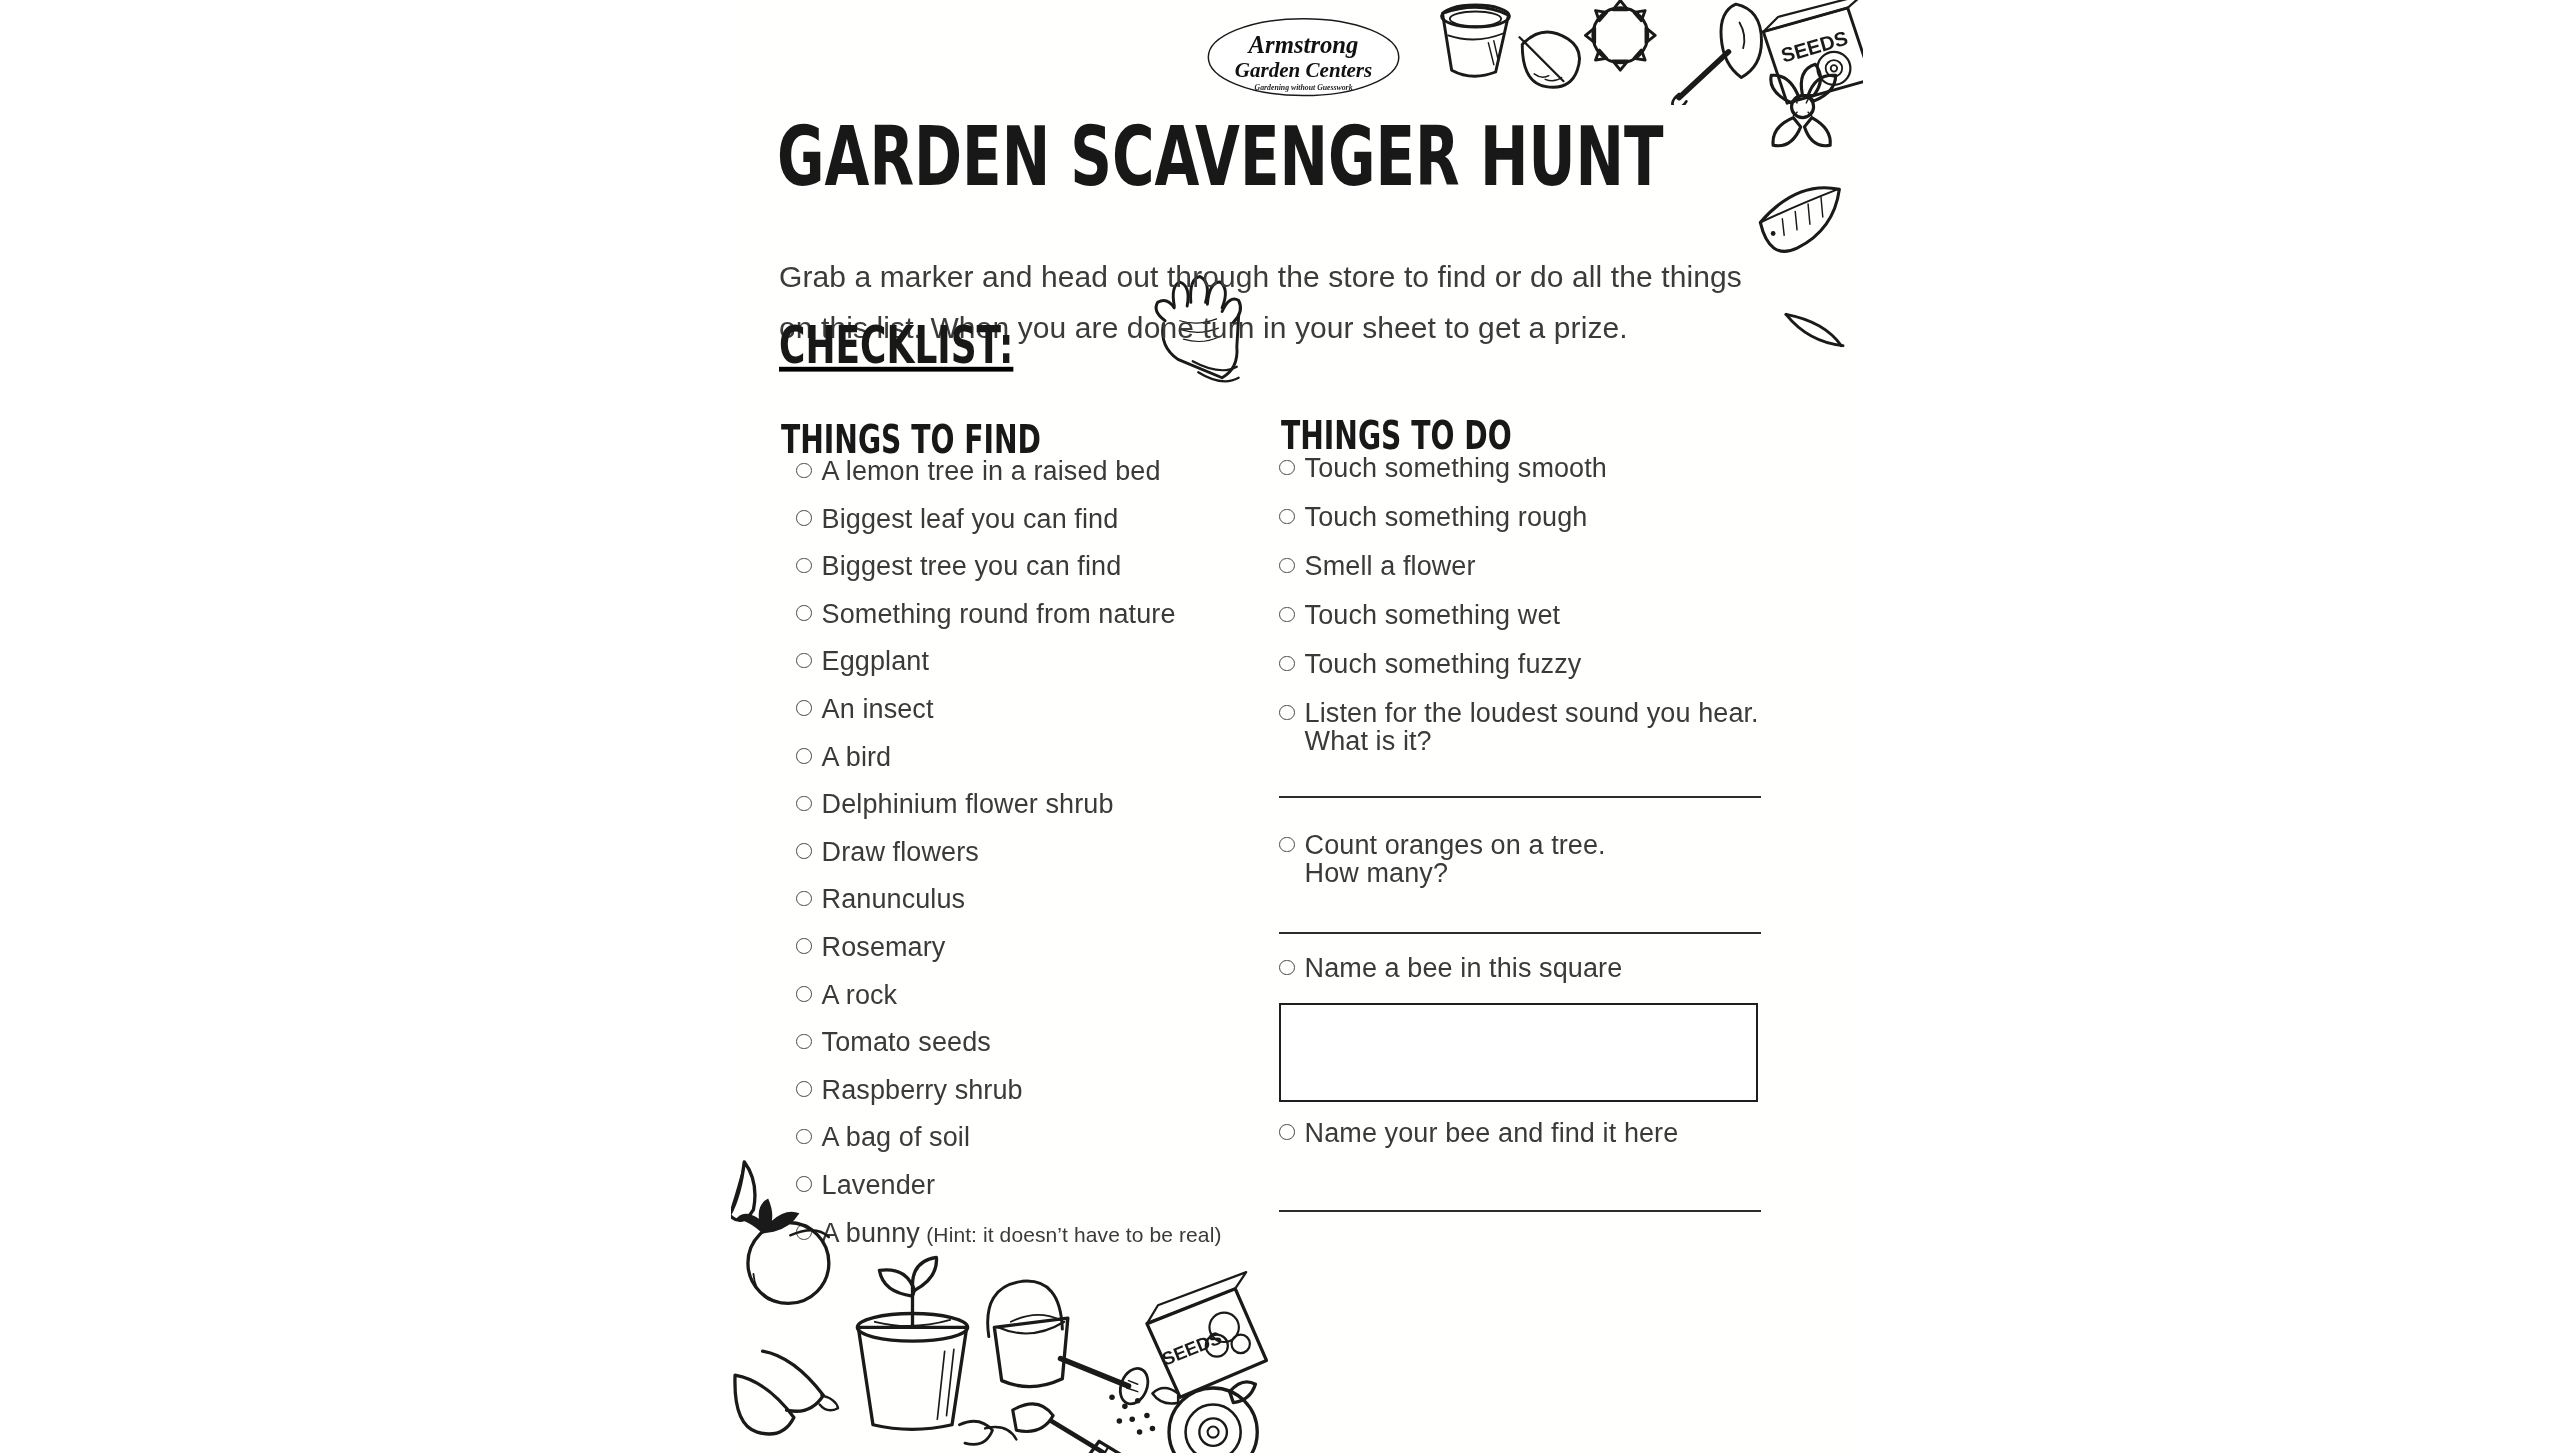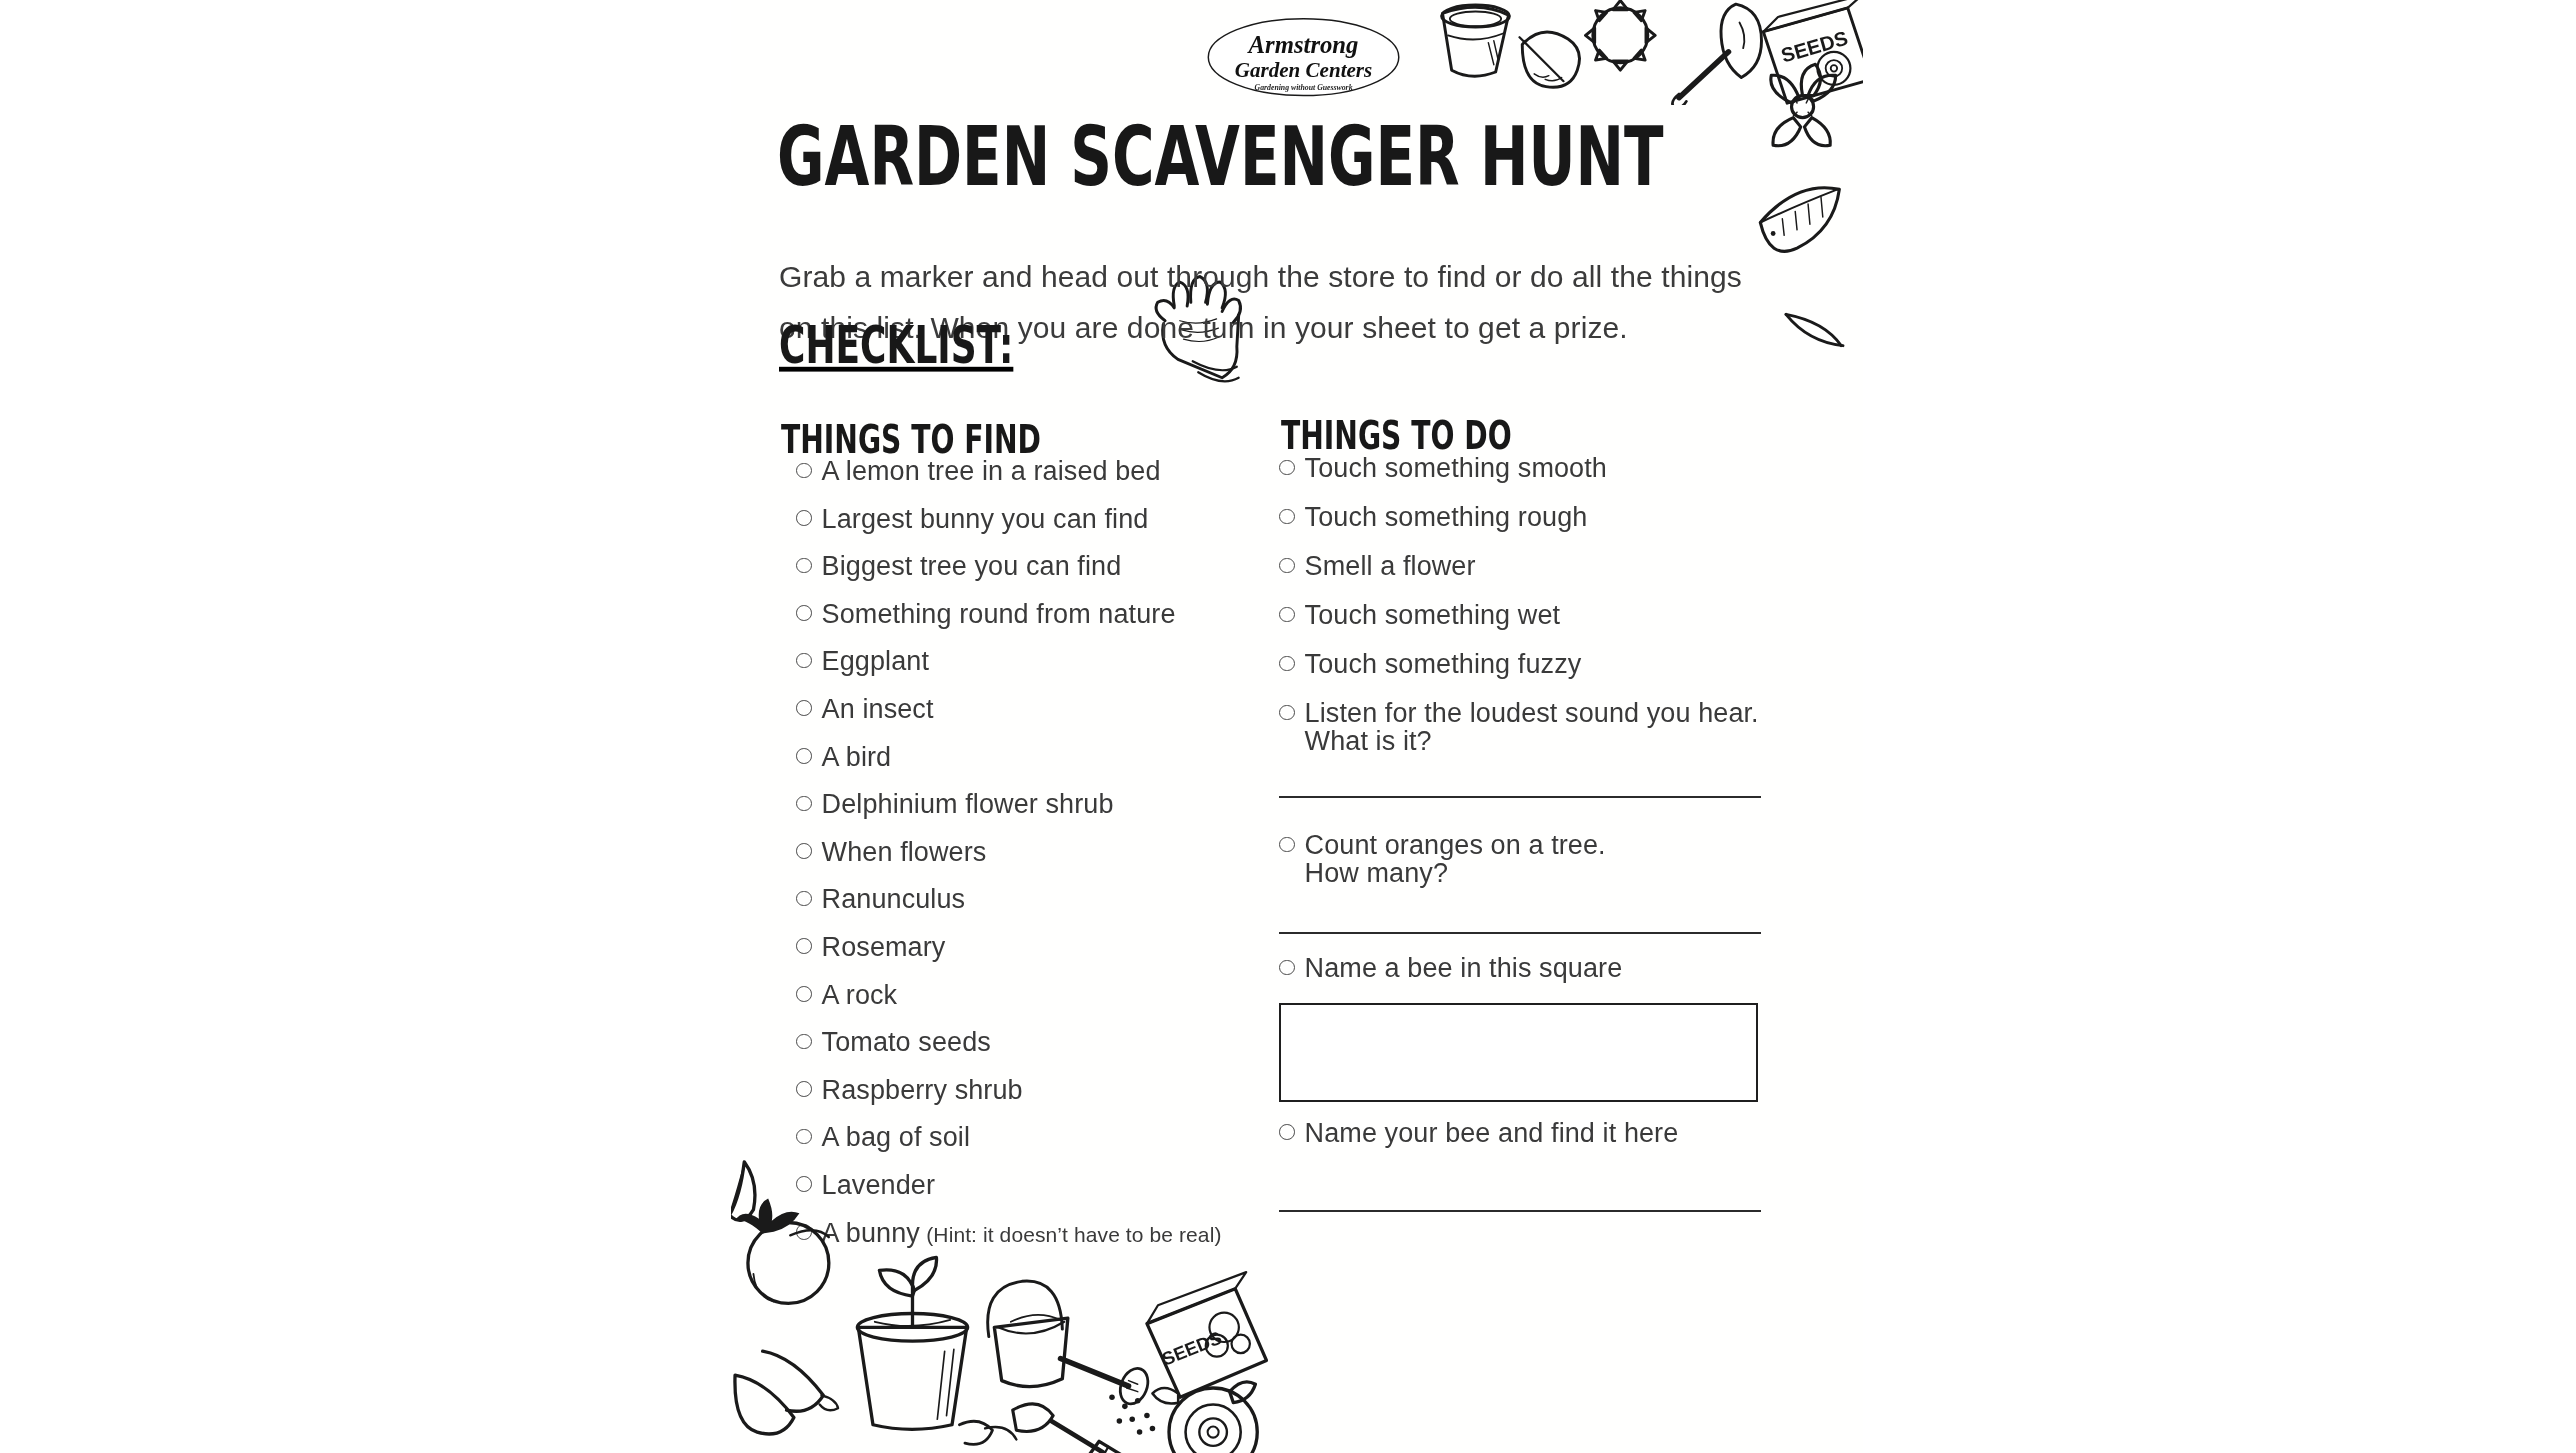--- a/index.html
+++ b/index.html
@@ -281,21 +281,21 @@
     <div class="hand">THINGS TO DO</div>
   </div>
 
   <div id="col-find" class="column">
       <div class="check-item">
         <span class="bullet"></span>
         <span><span class="label">A lemon tree in a raised bed</span></span>
       </div>
       <div class="check-item">
         <span class="bullet"></span>
-        <span><span class="label">Largest bunny you can find</span></span>
+        <span><span class="label">Biggest leaf you can find</span></span>
       </div>
       <div class="check-item">
         <span class="bullet"></span>
         <span><span class="label">Biggest tree you can find</span></span>
       </div>
       <div class="check-item">
         <span class="bullet"></span>
         <span><span class="label">Something round from nature</span></span>
       </div>
       <div class="check-item">
@@ -309,21 +309,21 @@
       <div class="check-item">
         <span class="bullet"></span>
         <span><span class="label">A bird</span></span>
       </div>
       <div class="check-item">
         <span class="bullet"></span>
         <span><span class="label">Delphinium flower shrub</span></span>
       </div>
       <div class="check-item">
         <span class="bullet"></span>
-        <span><span class="label">When flowers</span></span>
+        <span><span class="label">Draw flowers</span></span>
       </div>
       <div class="check-item">
         <span class="bullet"></span>
         <span><span class="label">Ranunculus</span></span>
       </div>
       <div class="check-item">
         <span class="bullet"></span>
         <span><span class="label">Rosemary</span></span>
       </div>
       <div class="check-item">

